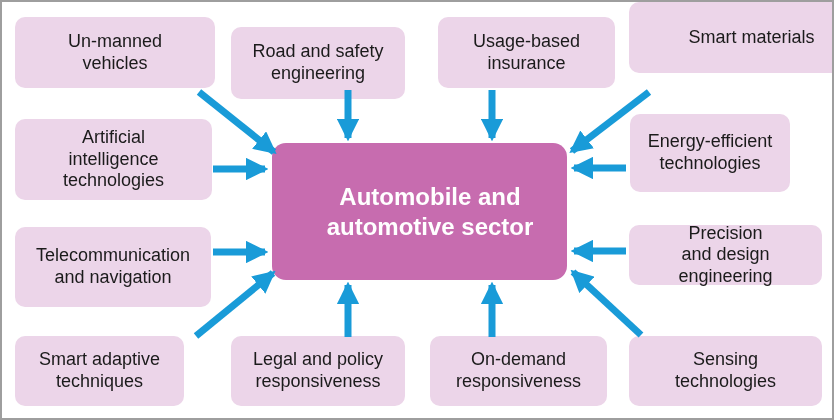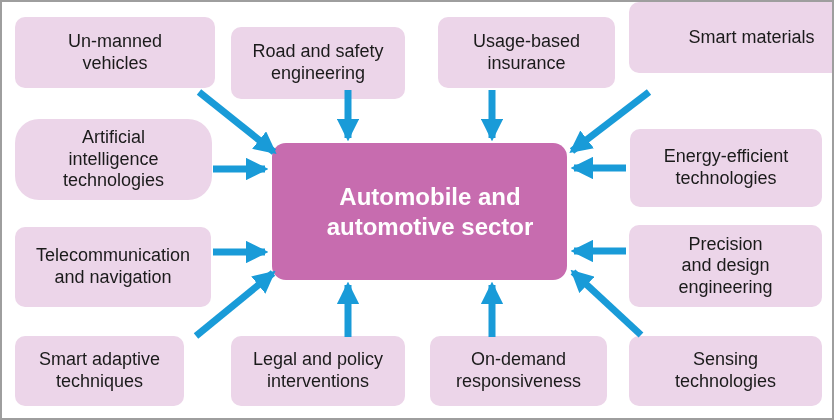--- a/index.html
+++ b/index.html
@@ -67,24 +67,24 @@
     stroke:var(--arrow);
     stroke-width:7;
   }
   .arrowhead{ fill:var(--arrow); }
 
   
   .n0{ left:13px;  top:15px;  width:200px; height:71px; }
   .n1{ left:229px; top:15px;  width:174px; height:72px;margin-top:10px; }
   .n2{ left:436px; top:15px;  width:177px; height:71px; }
   .n3{ left:627px; top:0;  width:212px; height:71px;padding-left:33px; }
-  .n4{ left:13px;  top:117px; width:197px; height:81px;border-radius:24px; }
-  .n5{ left:628px; top:127px; width:192px; height:78px; }
+  .n4{ left:13px;  top:117px; width:197px; height:81px; }
+  .n5{ left:628px; top:112px; width:160px; height:78px; }
   .n6{ left:13px;  top:225px; width:196px; height:80px; }
-  .n7{ left:627px; top:223px; width:193px; height:82px; }
+  .n7{ left:627px; top:223px; width:193px; height:60px; }
   .n8{ left:13px;  top:334px; width:169px; height:70px; }
   .n9{ left:229px; top:334px; width:174px; height:70px; }
   .n10{ left:428px; top:334px; width:177px; height:70px; }
   .n11{ left:627px; top:334px; width:193px; height:70px; }
 </style>
 </head>
 <body>
 
 <div class="canvas">
 
@@ -101,21 +101,21 @@
   <div class="node n5">Energy-efficient
 technologies</div>
   <div class="node n6">Telecommunication
 and navigation</div>
   <div class="node n7">Precision
 and design
 engineering</div>
   <div class="node n8">Smart adaptive
 techniques</div>
   <div class="node n9">Legal and policy
-interventions</div>
+responsiveness</div>
   <div class="node n10">On-demand
 responsiveness</div>
   <div class="node n11">Sensing
 technologies</div>
 
   <div class="center-node">Automobile and
 automotive sector</div>
 
   <svg class="arrow-layer" width="834" height="420" viewBox="0 0 834 420" xmlns="http://www.w3.org/2000/svg">
     <defs>

